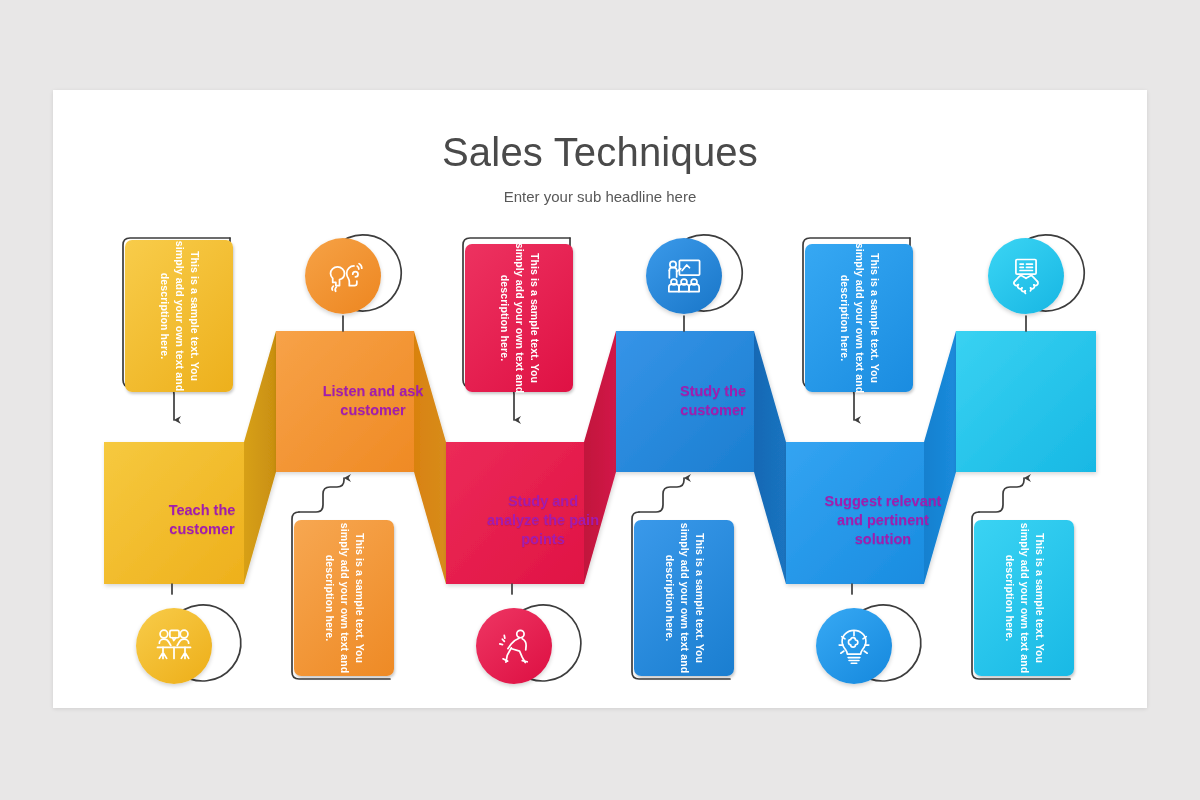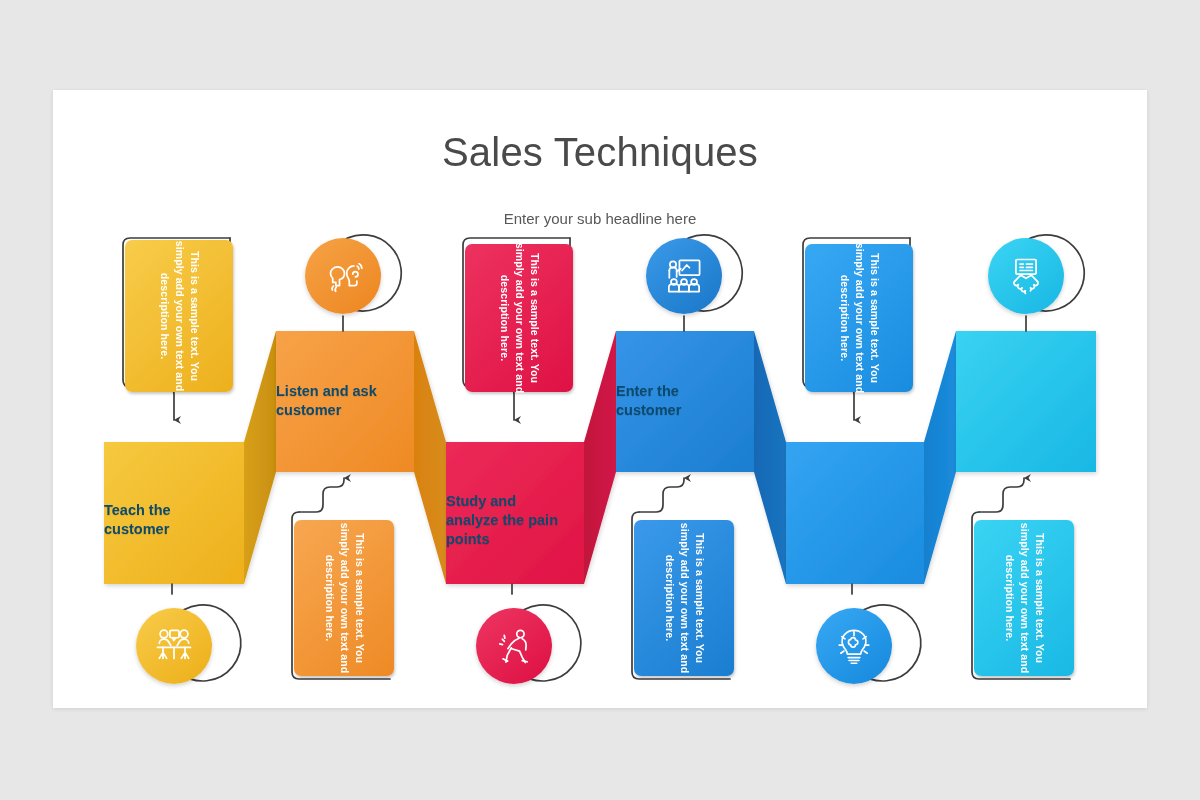--- a/index.html
+++ b/index.html
@@ -16,30 +16,31 @@
     box-shadow:0 1px 4px rgba(0,0,0,.10);
   }
   #stage{position:absolute;left:0;top:16px;width:1092px;height:800px;}
   .title{
     position:absolute;left:0;top:114px;width:1200px;text-align:center;
     font-size:40px;color:#4a4a4a;font-weight:400;letter-spacing:.2px;
     font-family:"Liberation Sans", sans-serif;
   }
   .subtitle{
     position:absolute;left:0;top:172px;width:1200px;text-align:center;
-    font-size:15px;color:#585858;font-weight:400;margin-top:22px;
+    font-size:15px;color:#585858;font-weight:400;
   }
 
   
   .blocks{position:absolute;left:0;top:0;width:1200px;height:800px;}
   .blk-label{
-    position:absolute;color:#0c4a6e;font-weight:bold;font-size:14.5px;
-    line-height:19px;
+    position:absolute;color:#a21caf;font-weight:bold;font-size:14.5px;
+    line-height:19px;text-align:center;
     text-shadow:0 1px 1px rgba(0,0,0,.10);
     pointer-events:none;
+    margin-left:28px;
   }
 
   
   .callout{
     position:absolute;border-radius:7px;
     box-shadow:1px 2px 3px rgba(0,0,0,.22);
   }
   .callout .ctxt{
     position:absolute;left:50%;top:50%;
     transform:translate(-50%,-50%) rotate(90deg);
@@ -163,22 +164,27 @@
   <div class="blk-label" style="left:276px;top:366px;width:138px;">
     <span>Listen and ask</span><br>
     <span>customer</span>
   </div>
   <div class="blk-label" style="left:446px;top:476px;width:138px;">
     <span>Study and</span><br>
     <span>analyze the pain</span><br>
     <span>points</span>
   </div>
   <div class="blk-label" style="left:616px;top:366px;width:138px;">
-    <span>Enter the</span><br>
+    <span>Study the</span><br>
     <span>customer</span>
+  </div>
+  <div class="blk-label" style="left:786px;top:476px;width:138px;">
+    <span>Suggest relevant</span><br>
+    <span>and pertinent</span><br>
+    <span>solution</span>
   </div>
 
   <svg class="blocks" width="1200" height="800" viewBox="0 0 1200 800">
     <defs>
       <marker id="arw" markerWidth="9" markerHeight="9" refX="4.5" refY="7.6" orient="auto" markerUnits="userSpaceOnUse">
         <path d="M0.6,0.6 L4.5,7.8 L8.4,0.6 L4.5,3.0 Z" fill="#3d3d3d"></path>
       </marker>
       <marker id="arwup" markerWidth="9" markerHeight="9" refX="4.5" refY="1.2" orient="auto" markerUnits="userSpaceOnUse">
         <path d="M0.6,8.2 L4.5,1.0 L8.4,8.2 L4.5,5.8 Z" fill="#3d3d3d"></path>
       </marker>

